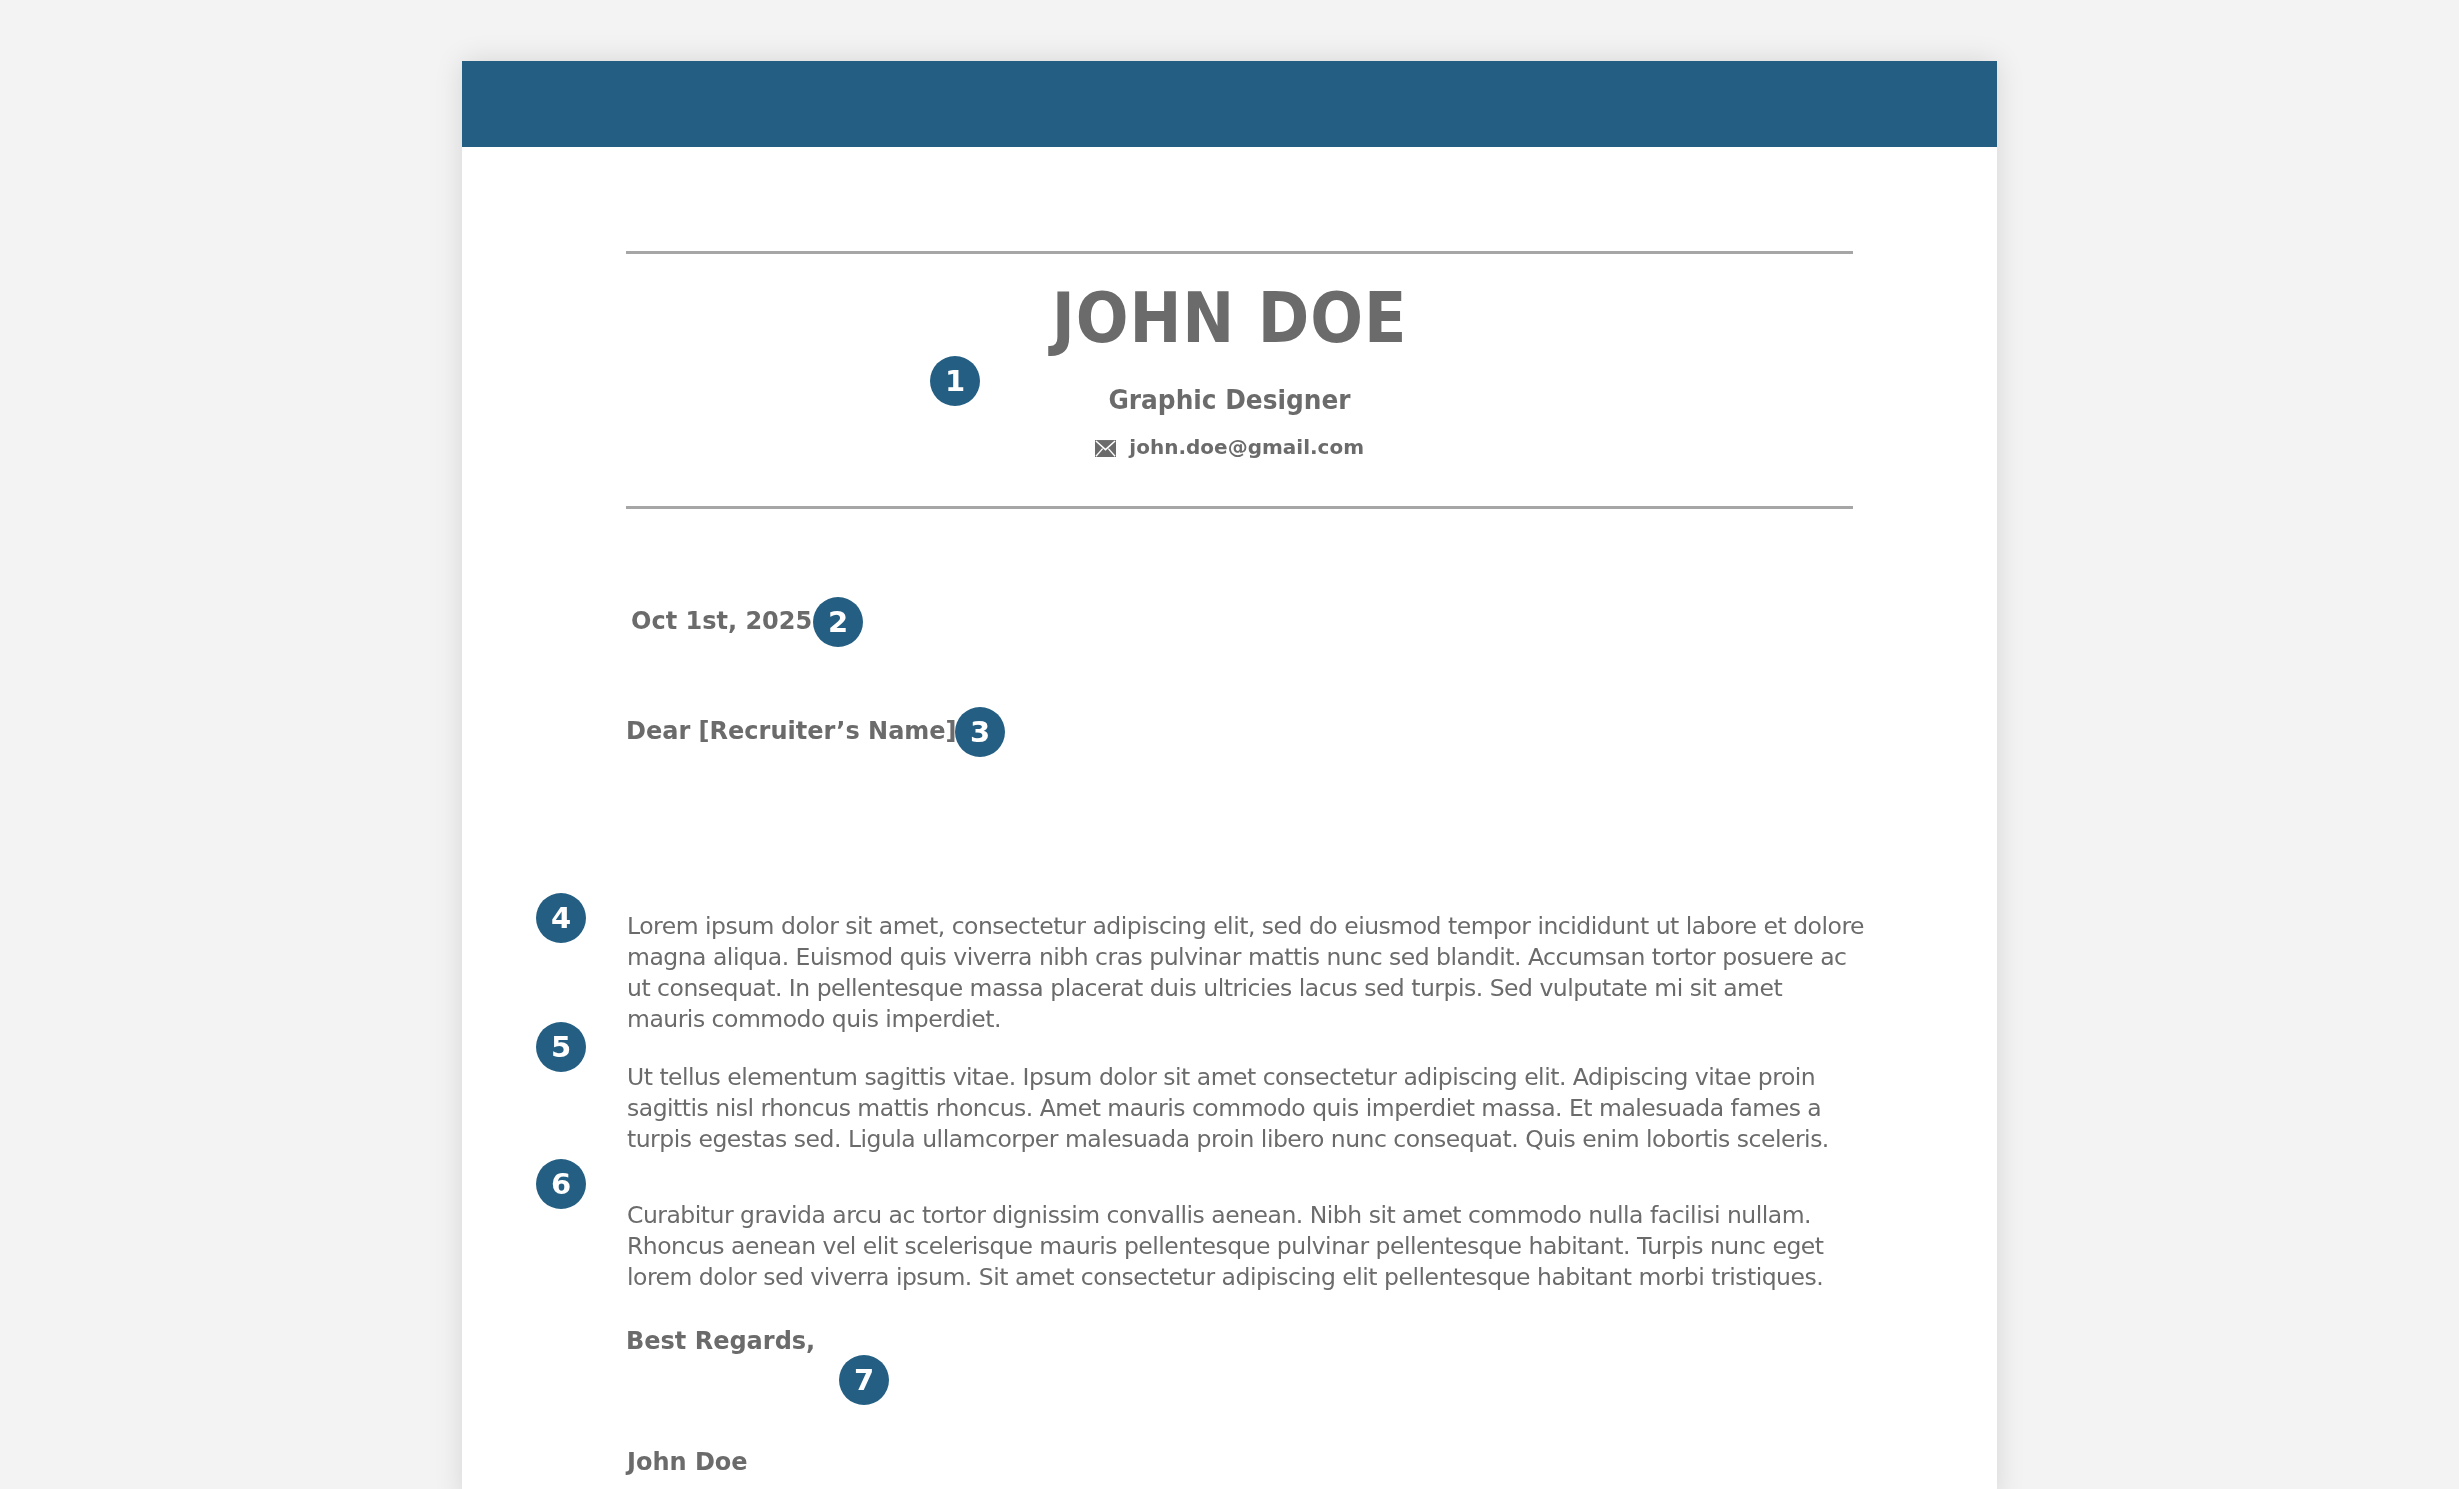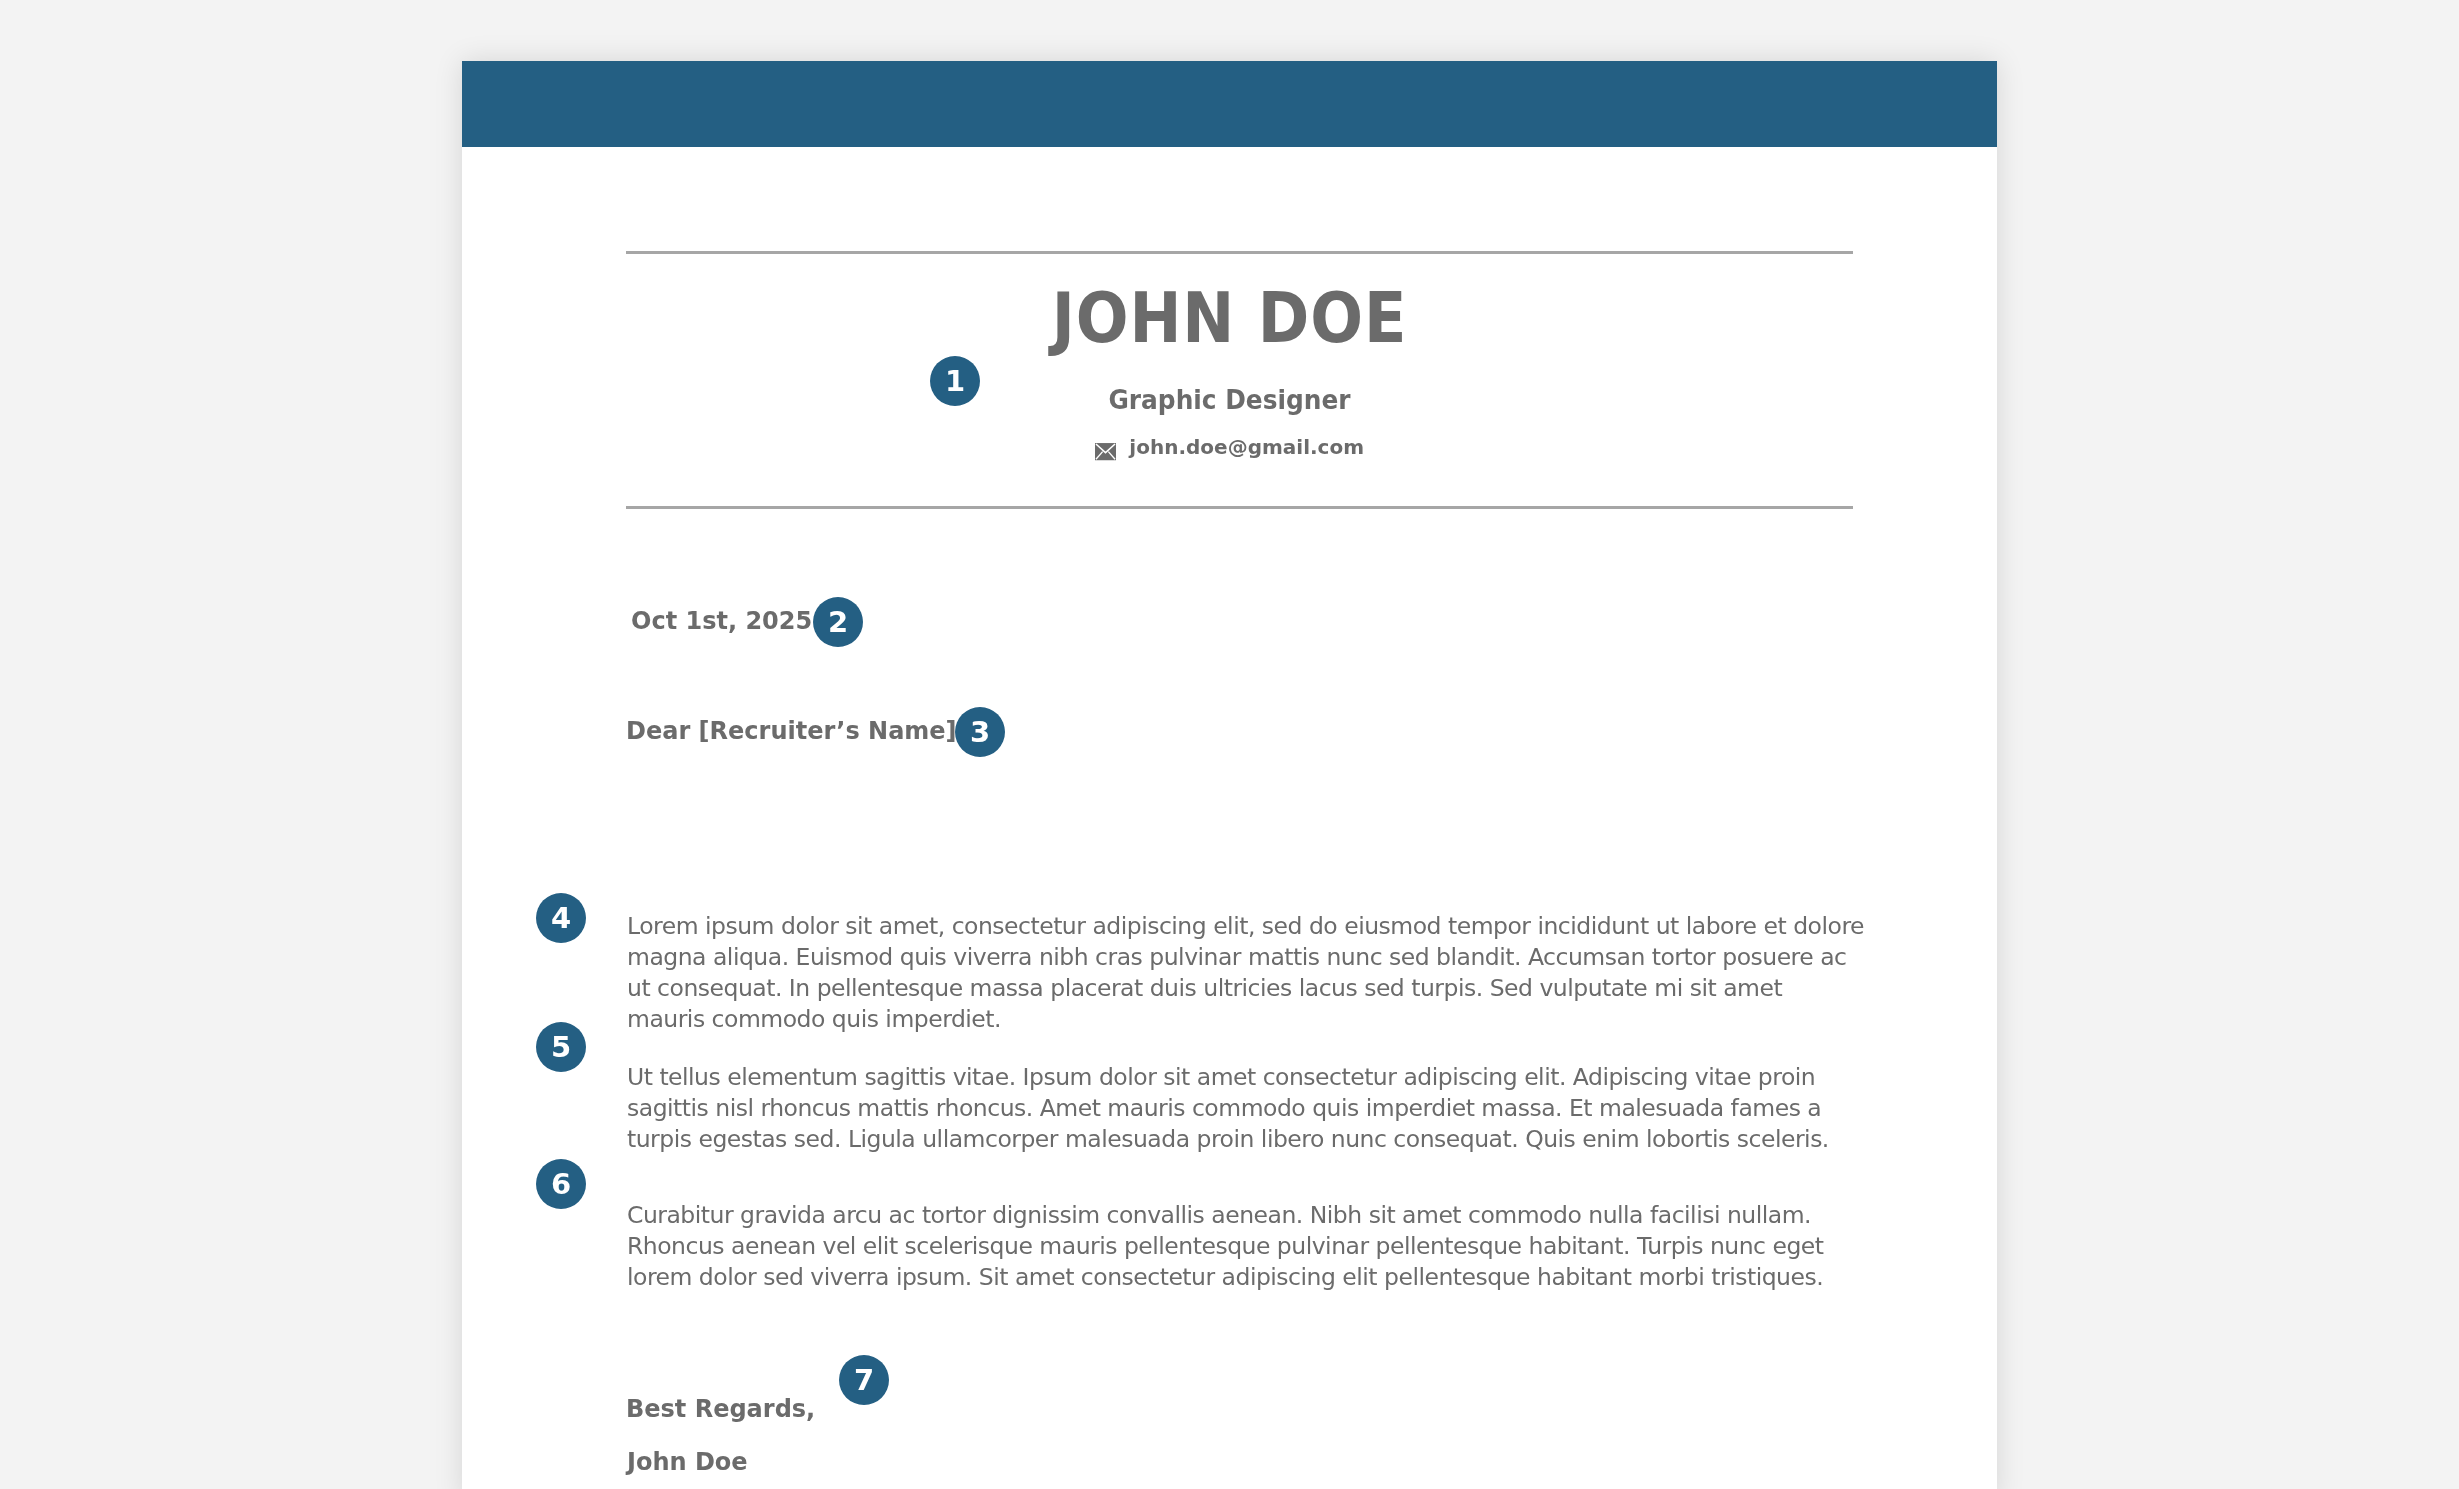--- a/index.html
+++ b/index.html
@@ -33,42 +33,42 @@
       font-family: "DejaVu Sans", sans-serif;
       transform: scaleX(0.9);
     }
     .title {
       position: absolute; left: 0; width: 100%; top: 323px;
       text-align: center; font-size: 27px; font-weight: bold; color: #6b6b6b;
       transform: scaleX(0.92);
     }
     .contact {
       position: absolute; left: 0; width: 100%; top: 374px;
-      display: flex; justify-content: center; align-items: flex-end; gap: 13.4px;
+      display: flex; justify-content: center; align-items: center; gap: 13.4px;
       font-size: 20px; font-weight: bold; color: #6b6b6b;
     }
     .mail-icon { width: 21px; height: 17.3px; display: inline-block; }
     .date {
       position: absolute; left: 169px; top: 546px;
       font-size: 24px; font-weight: bold; color: #6b6b6b;
     }
     .greeting {
       position: absolute; left: 164px; top: 656px;
       font-size: 24px; font-weight: bold; color: #6b6b6b;
     }
     .para {
       position: absolute; left: 165px; width: 1239px;
       font-size: 23.5px; line-height: 31px; color: #6b6b6b;
       letter-spacing: -0.5px;
     }
     .p1 { top: 850px; }
     .p2 { top: 1001px; }
     .p3 { top: 1139px; }
     .closing {
-      position: absolute; left: 164px; top: 1334px;
+      position: absolute; left: 164px; top: 1266px;
       font-size: 24px; font-weight: bold; color: #6b6b6b;
     }
     .signature {
       position: absolute; left: 165px; top: 1387px;
       font-size: 24px; font-weight: bold; color: #6b6b6b;
     }
     .badge {
       position: absolute; width: 50px; height: 50px; border-radius: 50%;
       background: #245f83; color: #ffffff;
       display: flex; align-items: center; justify-content: center;

